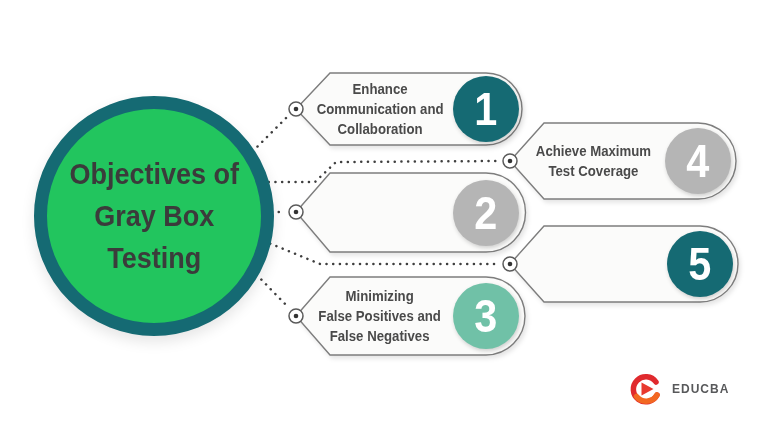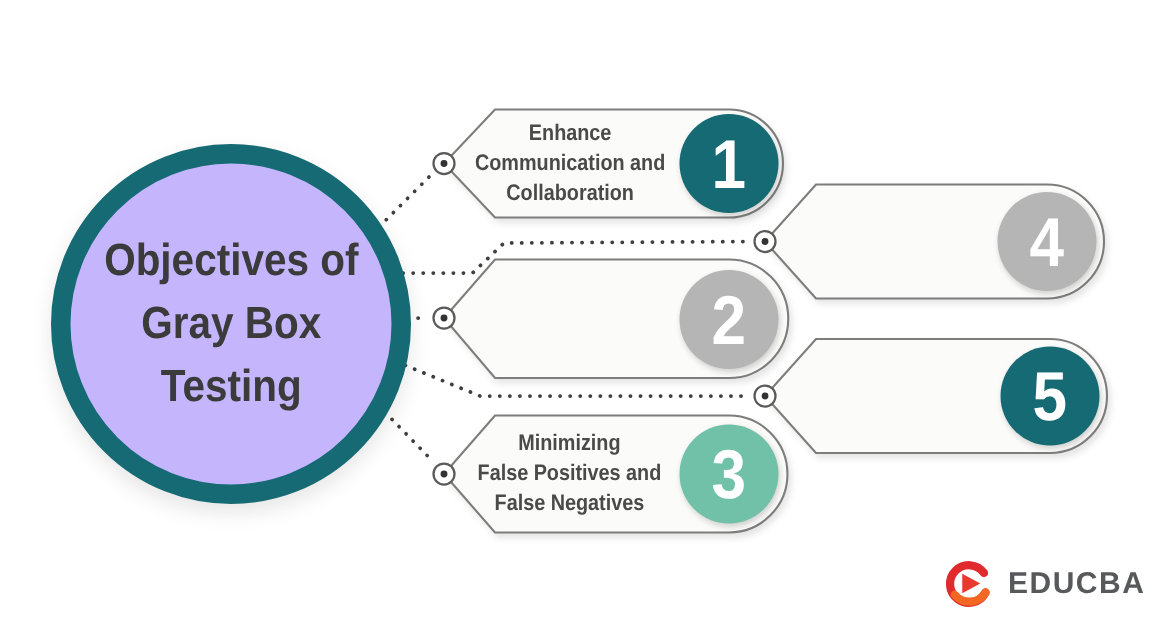--- a/index.html
+++ b/index.html
@@ -37,21 +37,21 @@
 
   .node-outer { fill: #ffffff; stroke: #5a5a5a; stroke-width: 1.5; }
   .node-inner { fill: #333333; }
 
   .central-circle {
     position: absolute;
     left: 34px; top: 96px;
     width: 240px; height: 240px;
     border-radius: 50%;
     border: 13px solid #156a73;
-    background: #c4b5fd;
+    background: #22c55e;
     display: flex;
     align-items: center;
     justify-content: center;
     box-shadow: 0 6px 14px rgba(0,0,0,0.10);
   }
   .central-title {
     white-space: pre-line;
     text-align: center;
     font-size: 30px;
     line-height: 42px;
@@ -105,21 +105,21 @@
 
   .logo {
     position: absolute;
     left: 628px; top: 371px;
     display: flex;
     align-items: center;
     gap: 8px;
   }
   .logo-icon { width: 36px; height: 36px; }
   .logo-text {
-    font-size: 20px;
+    font-size: 12px;
     font-weight: 600;
     letter-spacing: 1px;
     color: #58595b;
   }
 </style>
 </head>
 <body>
 
 <div class="canvas">
 
@@ -167,20 +167,24 @@
 
   <div class="tag-label label-1">
     <div class="tag-label-text">Enhance
 Communication and
 Collaboration</div>
   </div>
   <div class="tag-label label-3">
     <div class="tag-label-text">Minimizing
 False Positives and
 False Negatives</div>
+  </div>
+  <div class="tag-label label-4">
+    <div class="tag-label-text">Achieve Maximum
+Test Coverage</div>
   </div>
 
   <div class="badge badge-1" style="background-color: rgb(21, 106, 115);">
     <span class="badge-number">1</span>
   </div>
   <div class="badge badge-2" style="background-color: rgb(181, 181, 181);">
     <span class="badge-number">2</span>
   </div>
   <div class="badge badge-3" style="background-color: rgb(112, 193, 167);">
     <span class="badge-number">3</span>

